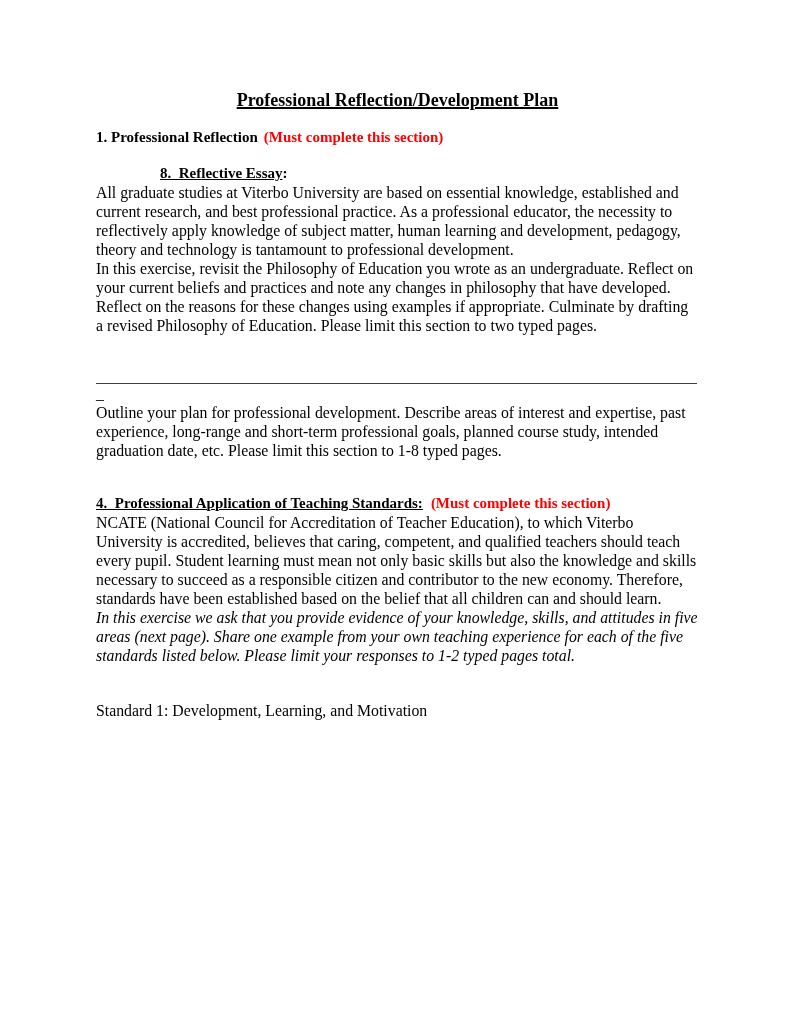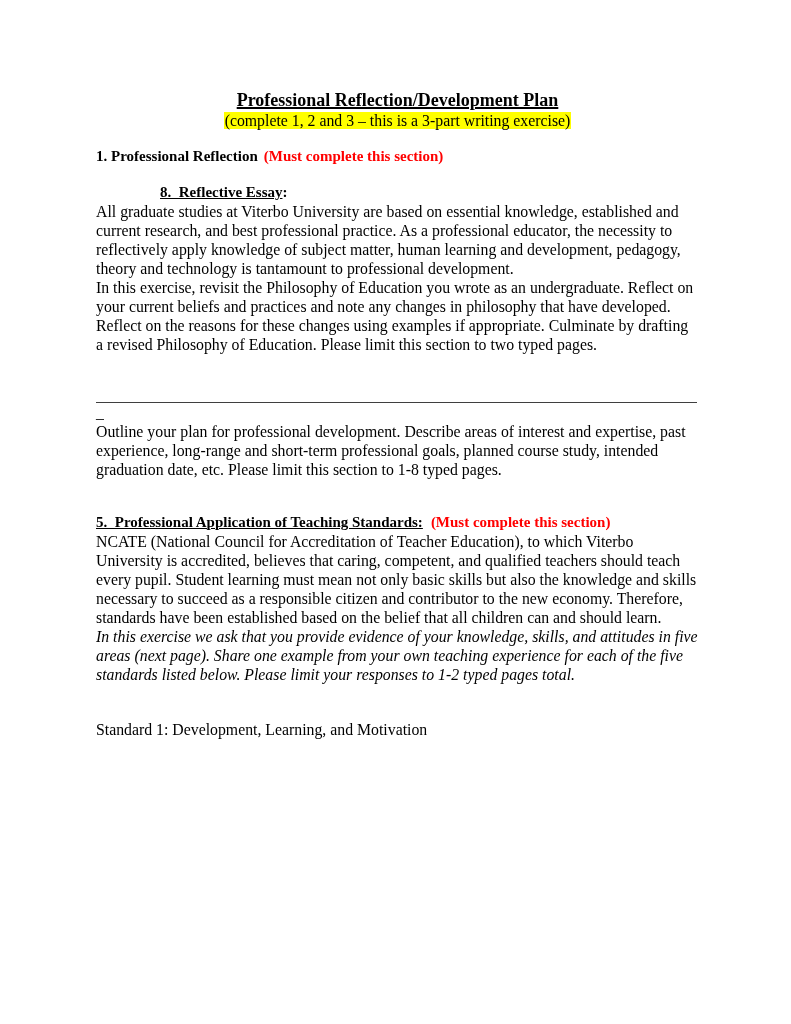--- a/index.html
+++ b/index.html
@@ -74,23 +74,20 @@
 </style>
 </head>
 <body>
 
 <div class="page">
 
   <h1 class="doc-title">
     <span class="u-title">Professional Reflection/Development Plan</span>
   </h1>
 
-  <div class="doc-subtitle">
-    <span class="hl">(complete 1, 2 and 3 – this is a 3-part writing exercise)</span>
-  </div>
 
   <div class="h-line sec1-heading">
     <span class="pre">1. Professional Reflection</span><span class="red gap-sm">(Must complete this section)</span>
   </div>
 
   <div class="h-line sec1-subheading">
     <span class="u pre">8.  Reflective Essay</span><span>:</span>
   </div>
 
   <p class="body-para p-1a">All graduate studies at Viterbo University are based on essential knowledge, established and current research, and best professional practice. As a professional educator, the necessity to reflectively apply knowledge of subject matter, human learning and development, pedagogy, theory and technology is tantamount to professional development.</p>
@@ -98,21 +95,21 @@
   <p class="body-para p-1b">In this exercise, revisit the Philosophy of Education you wrote as an undergraduate. Reflect on your current beliefs and practices and note any changes in philosophy that have developed. Reflect on the reasons for these changes using examples if appropriate. Culminate by drafting a revised Philosophy of Education. Please limit this section to two typed pages.</p>
 
   <div class="divider-line"></div>
 
   <div class="underscore-line">_</div>
 
 
   <p class="body-para p-2a">Outline your plan for professional development. Describe areas of interest and expertise, past experience, long-range and short-term professional goals, planned course study, intended graduation date, etc. Please limit this section to 1-8 typed pages.</p>
 
   <div class="h-line sec3-heading">
-    <span class="u pre">5.  Professional Application of Teaching Standards:</span><span class="red gap-md">(Must complete this section)</span>
+    <span class="u pre">4.  Professional Application of Teaching Standards:</span><span class="red gap-md">(Must complete this section)</span>
   </div>
 
   <p class="body-para p-3a">NCATE (National Council for Accreditation of Teacher Education), to which Viterbo University is accredited, believes that caring, competent, and qualified teachers should teach every pupil. Student learning must mean not only basic skills but also the knowledge and skills necessary to succeed as a responsible citizen and contributor to the new economy. Therefore, standards have been established based on the belief that all children can and should learn.</p>
 
   <p class="body-para p-3b">In this exercise we ask that you provide evidence of your knowledge, skills, and attitudes in five areas (next page). Share one example from your own teaching experience for each of the five standards listed below. Please limit your responses to 1-2 typed pages total.</p>
 
   <div class="standard-line">Standard 1: Development, Learning, and Motivation</div>
 
 </div>
 

